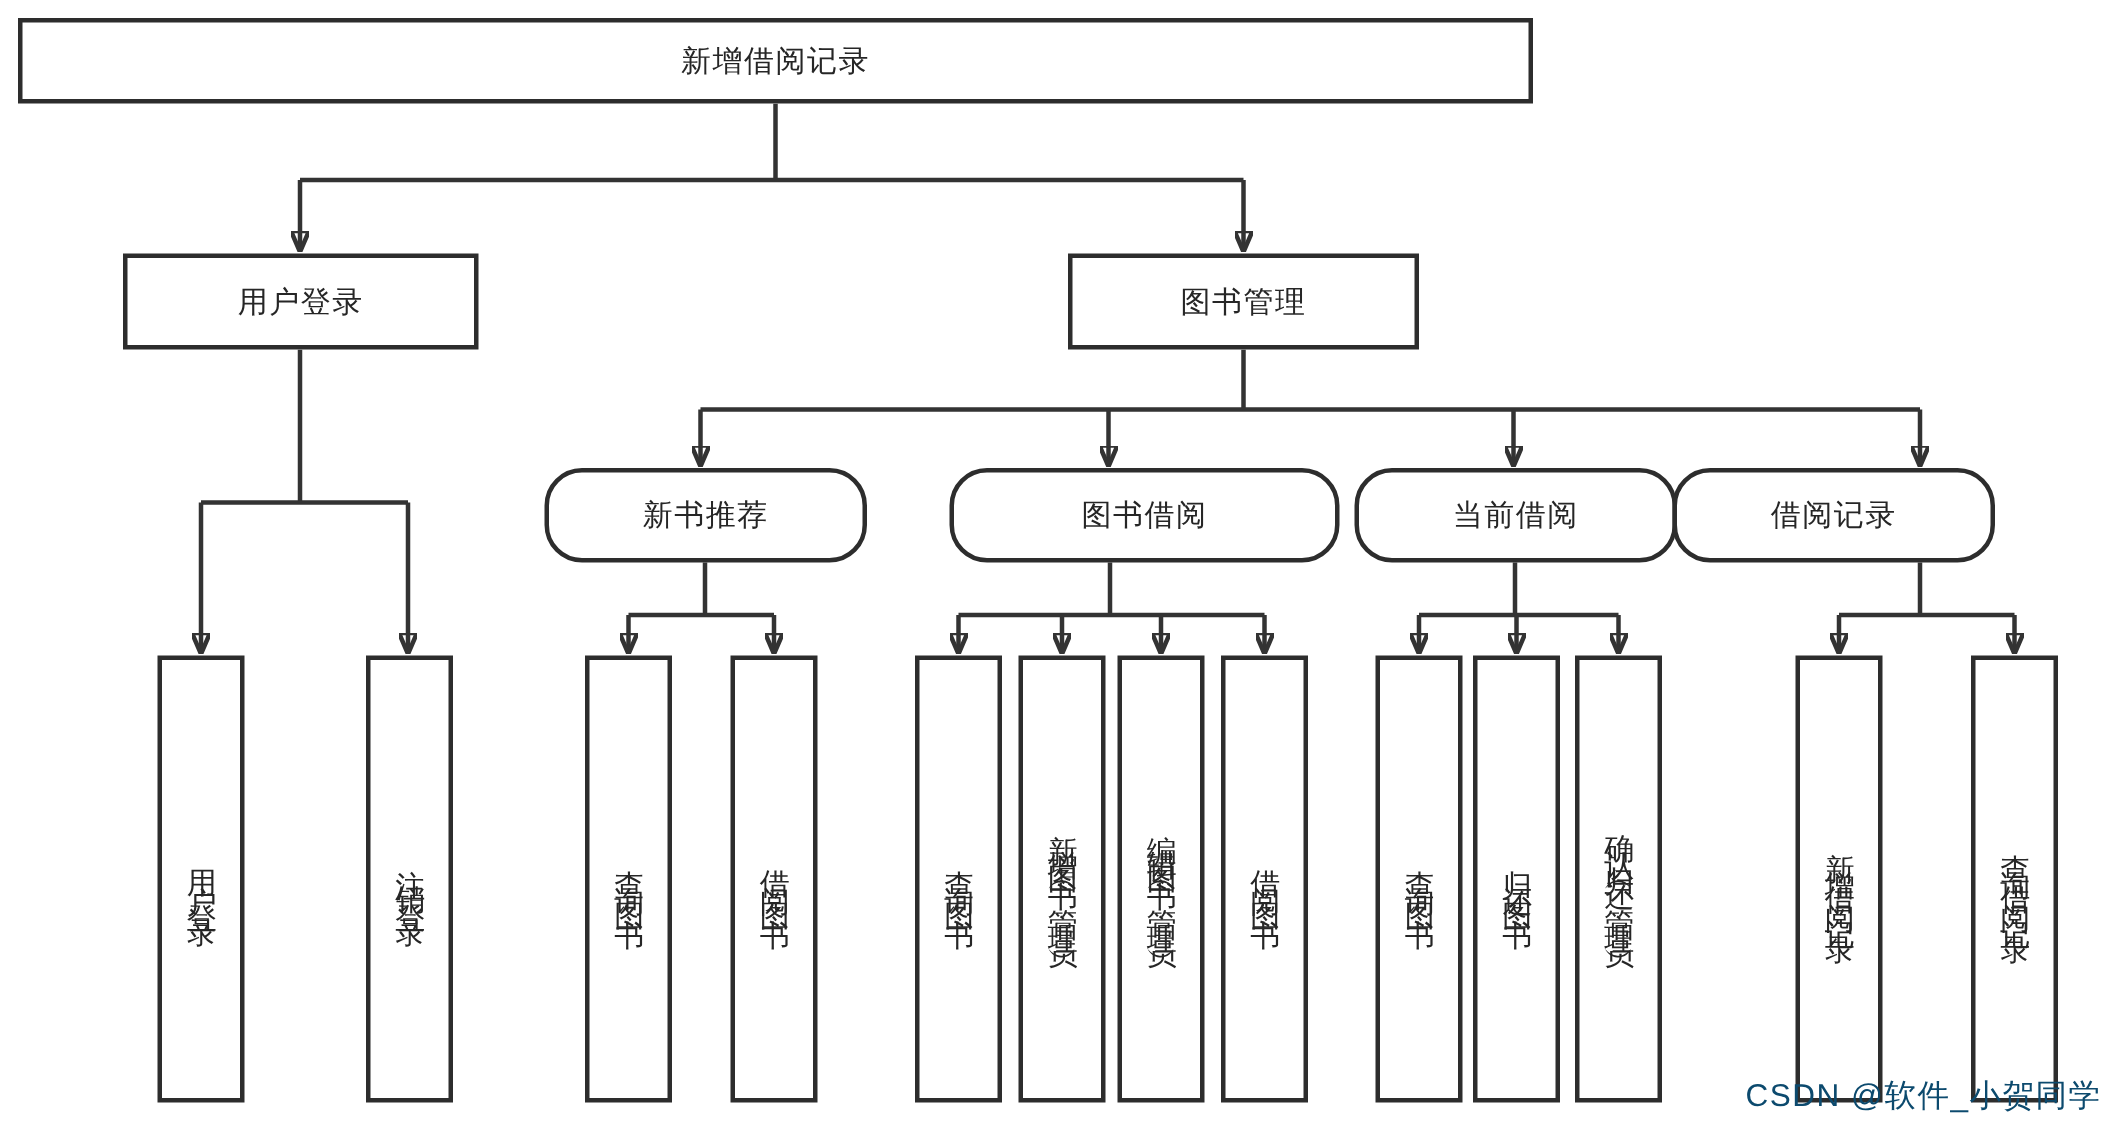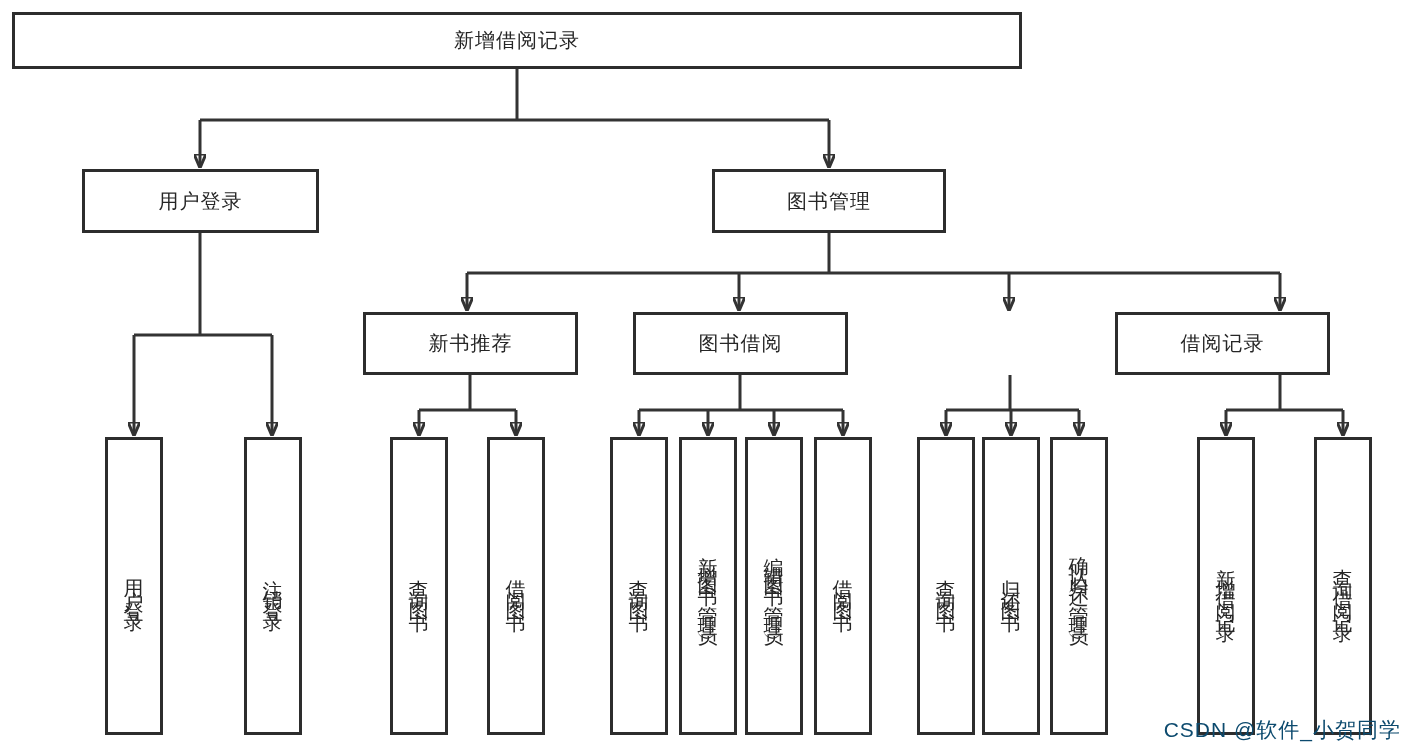--- a/index.html
+++ b/index.html
@@ -54,23 +54,23 @@
     color: #262626;
     line-height: 1;
   }
   .vbox.long {
     letter-spacing: 10px;
   }
   #root-box   { left: 12px;  top: 12px;  width: 1010px; height: 57px; }
   .branch     { top: 169px; height: 64px; }
   #branch-0   { left: 82px;  width: 237px; }
   #branch-1   { left: 712px; width: 234px; text-align: right; }
-  .module     { top: 312px; height: 63px; }
+  .module     { top: 312px; height: 63px; border-radius: 25px; }
   #module-0   { left: 363px;  width: 215px; }
-  #module-1   { left: 633px;  width: 215px; }
+  #module-1   { left: 633px;  width: 260px; }
   #module-2   { left: 903px;  width: 215px; }
   #module-3   { left: 1115px; width: 215px; }
   #func-0  { left: 105px; }
   #func-1  { left: 244px; }
   #func-2  { left: 390px; }
   #func-3  { left: 487px; }
   #func-4  { left: 610px; }
   #func-5  { left: 679px; }
   #func-6  { left: 745px; }
   #func-7  { left: 814px; }
@@ -136,20 +136,21 @@
     <line x1="1343" y1="410" x2="1343" y2="434" marker-end="url(#arrow)"></line>
   </svg>
 
   <div id="root-box" class="hbox">新增借阅记录</div>
 
   <div id="branch-0" class="hbox branch">用户登录</div>
   <div id="branch-1" class="hbox branch">图书管理</div>
 
   <div id="module-0" class="hbox module">新书推荐</div>
   <div id="module-1" class="hbox module">图书借阅</div>
+  <div id="module-2" class="hbox module">当前借阅</div>
   <div id="module-3" class="hbox module">借阅记录</div>
 
   <div id="func-0" class="vbox">用户登录</div>
   <div id="func-1" class="vbox">注销登录</div>
   <div id="func-2" class="vbox">查询图书</div>
   <div id="func-3" class="vbox">借阅图书</div>
   <div id="func-4" class="vbox">查询图书</div>
   <div id="func-5" class="vbox long">新增图书（管理员）</div>
   <div id="func-6" class="vbox long">编辑图书（管理员）</div>
   <div id="func-7" class="vbox">借阅图书</div>

